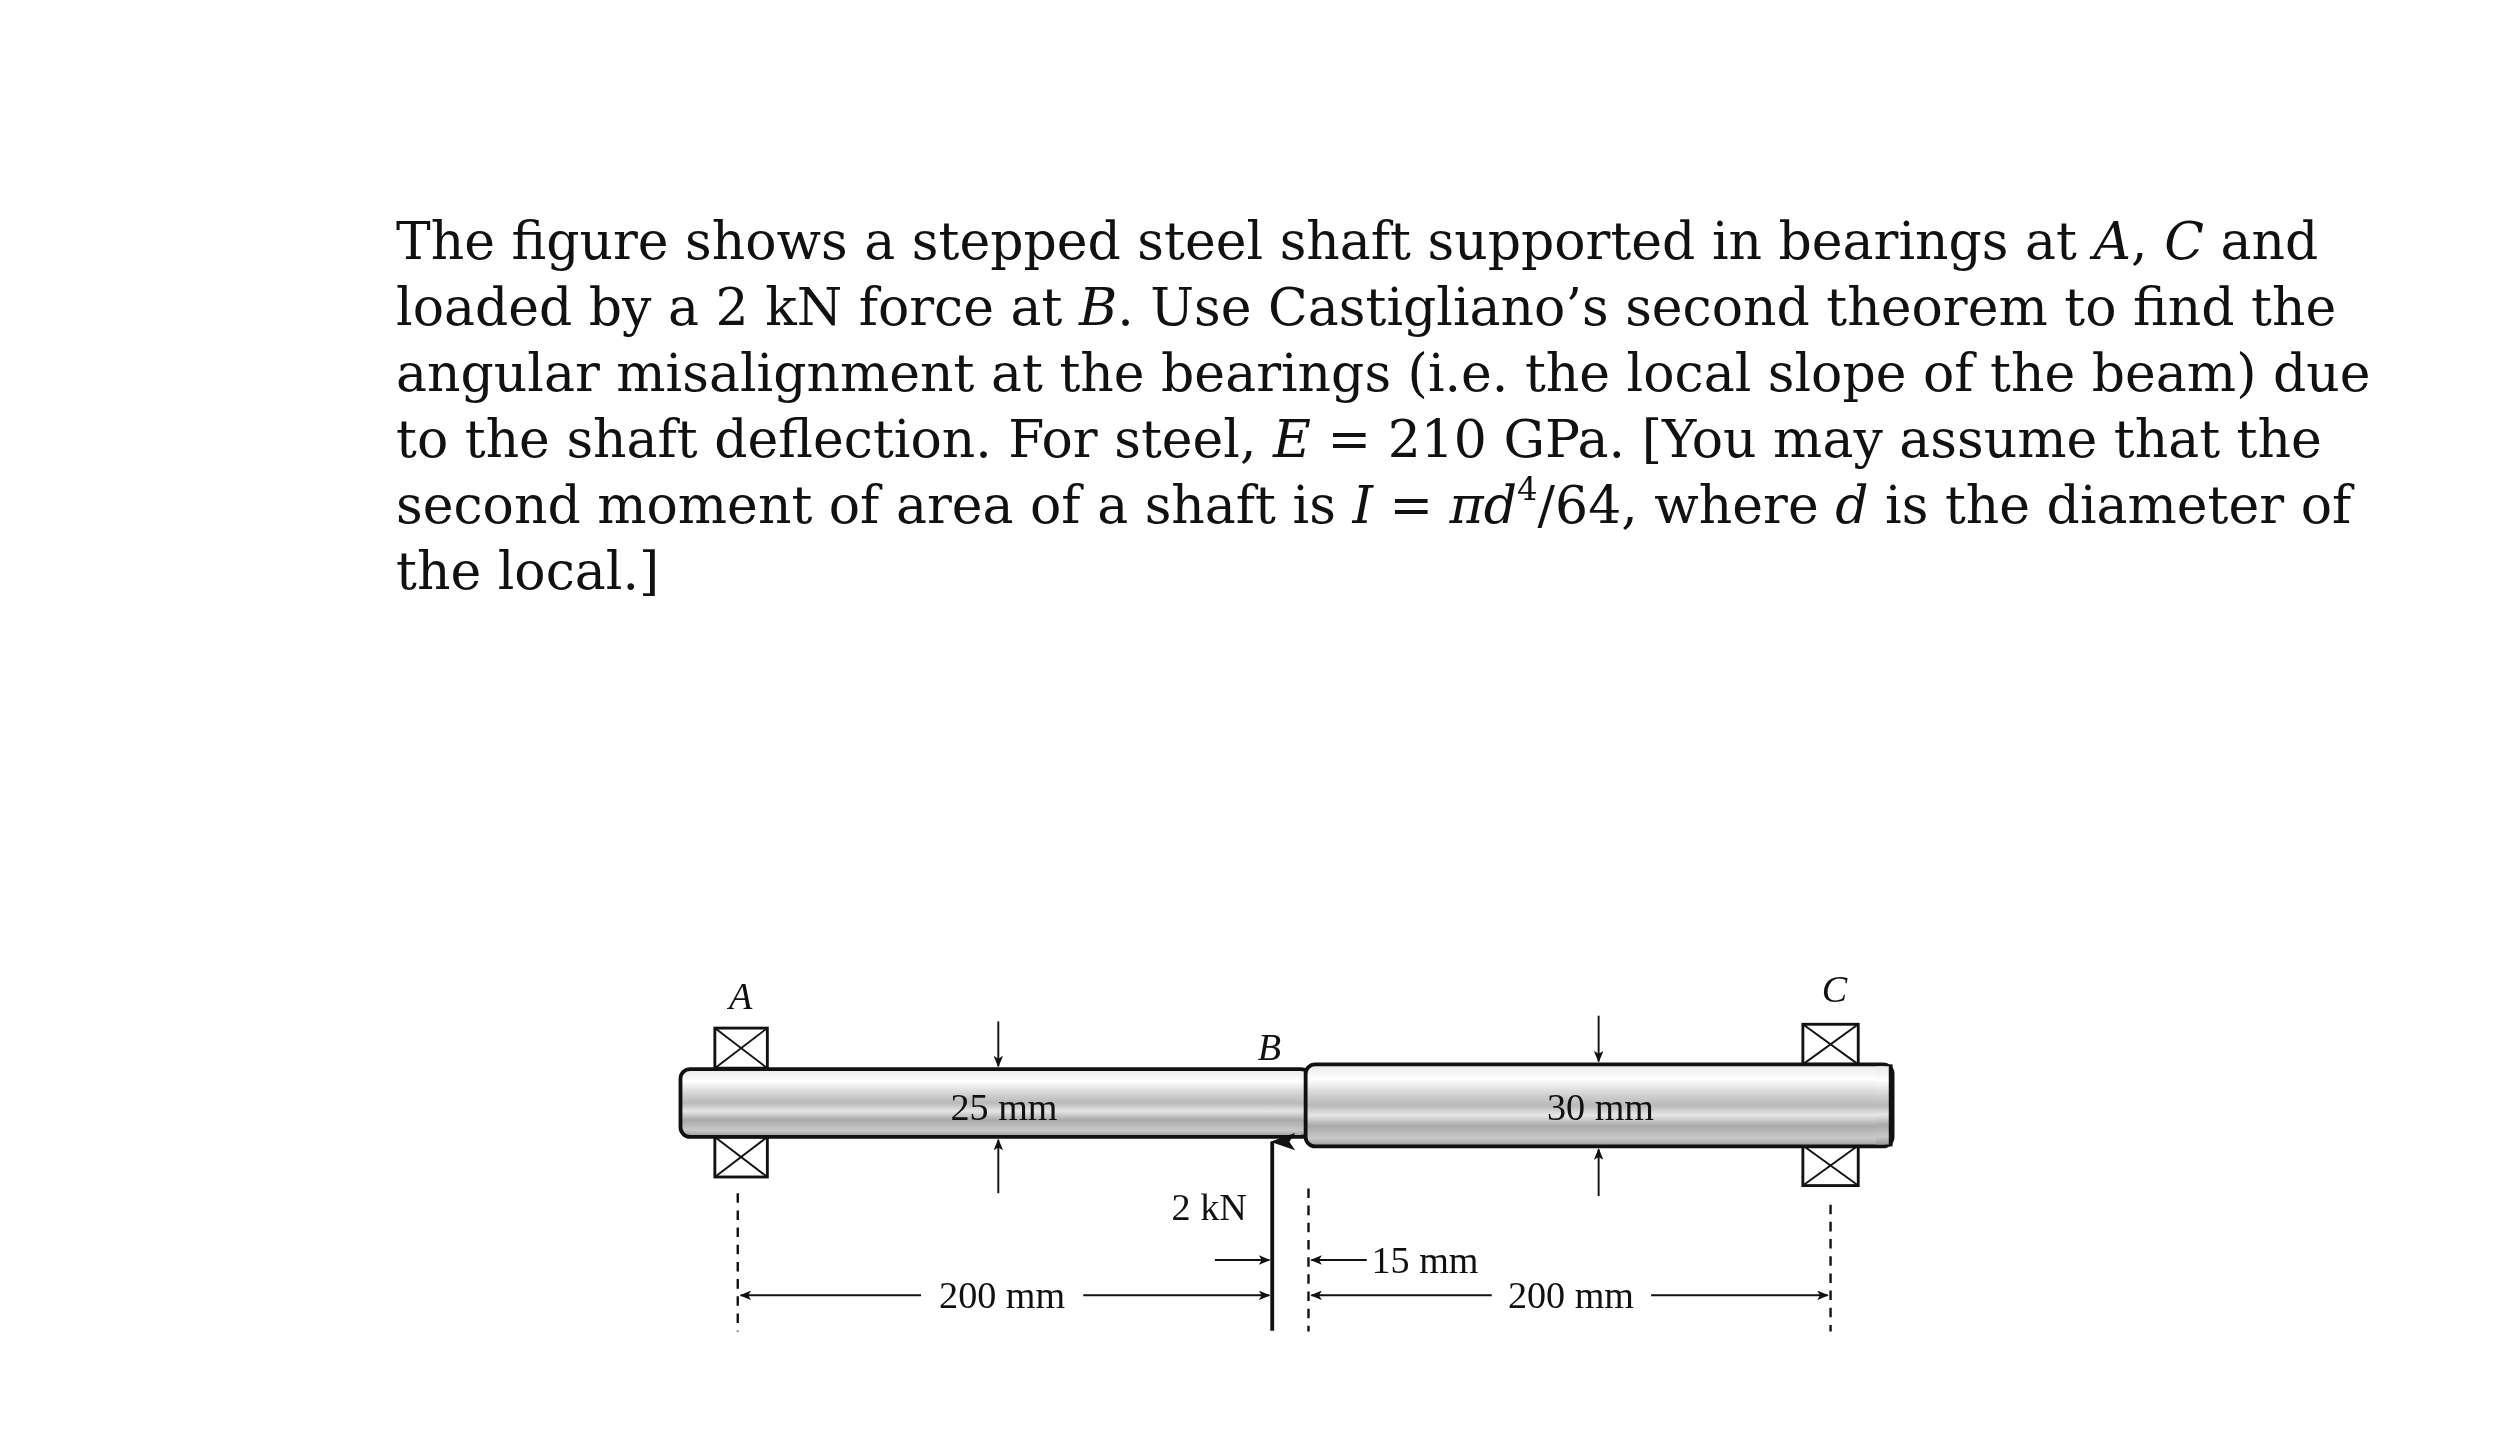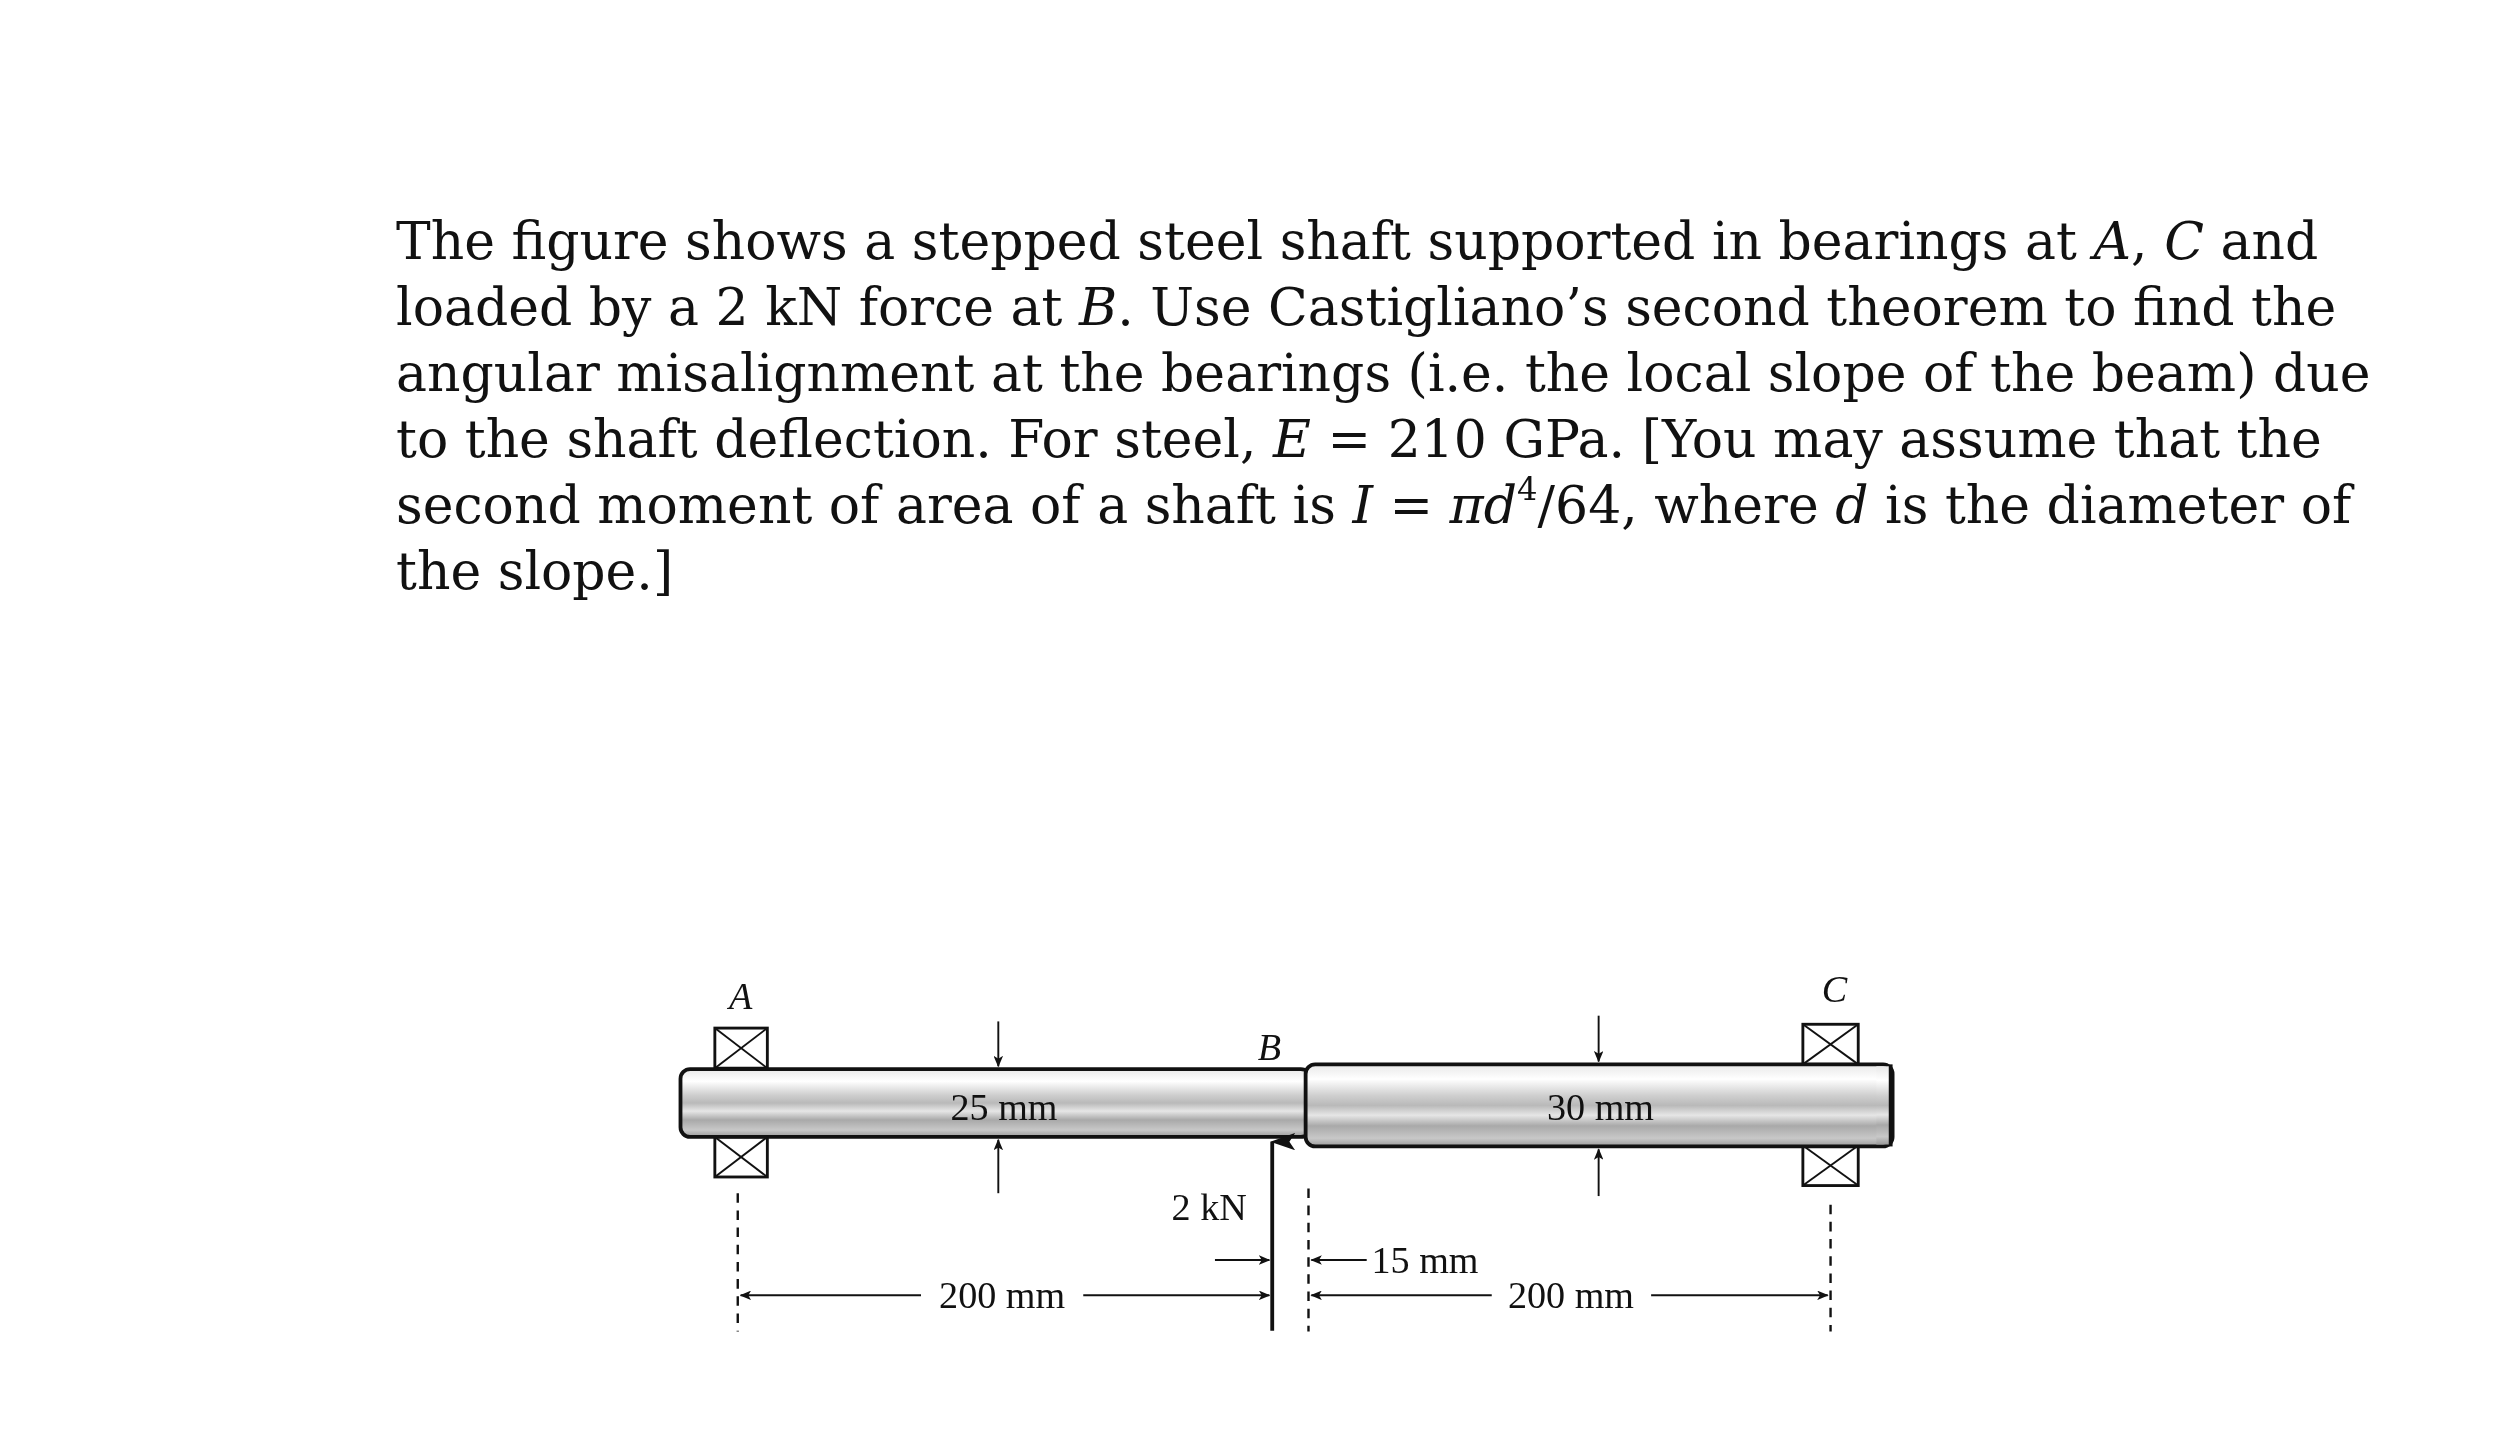--- a/index.html
+++ b/index.html
@@ -19,21 +19,21 @@
 </style>
 </head>
 <body>
 
 <div class="problem" id="problem">
     <span class="line">The figure shows a stepped steel shaft supported in bearings at <i>A</i>, <i>C</i> and</span>
     <span class="line">loaded by a 2 kN force at <i>B</i>.  Use Castigliano’s second theorem to find the</span>
     <span class="line">angular misalignment at the bearings (i.e.  the local slope of the beam) due</span>
     <span class="line">to the shaft deflection.  For steel, <i>E</i> = 210 GPa.  [You may assume that the</span>
     <span class="line">second moment of area of a shaft is <i>I</i> = <i>πd</i><sup>4</sup>/64, where <i>d</i> is the diameter of</span>
-    <span class="line last">the slope.]</span>
+    <span class="line last">the local.]</span>
   </div>
 
 <svg class="fig" width="2512" height="1453" viewBox="0 0 2632 1522">
   <defs>
     <linearGradient id="shaftGrad" x1="0" y1="0" x2="0" y2="1">
       <stop offset="0" stop-color="#e8e8e8"></stop>
       <stop offset="0.18" stop-color="#ffffff"></stop>
       <stop offset="0.38" stop-color="#cfcfcf"></stop>
       <stop offset="0.5" stop-color="#b9b9b9"></stop>
       <stop offset="0.62" stop-color="#e6e6e6"></stop>

